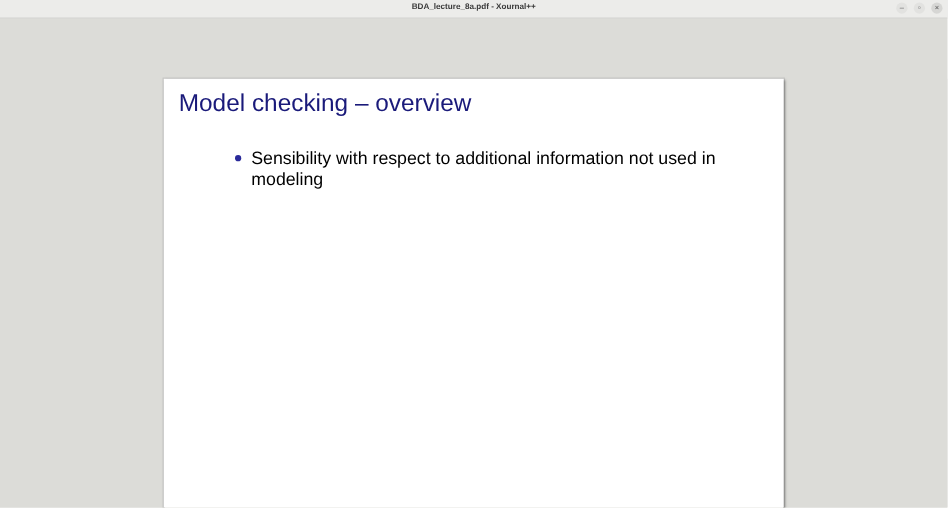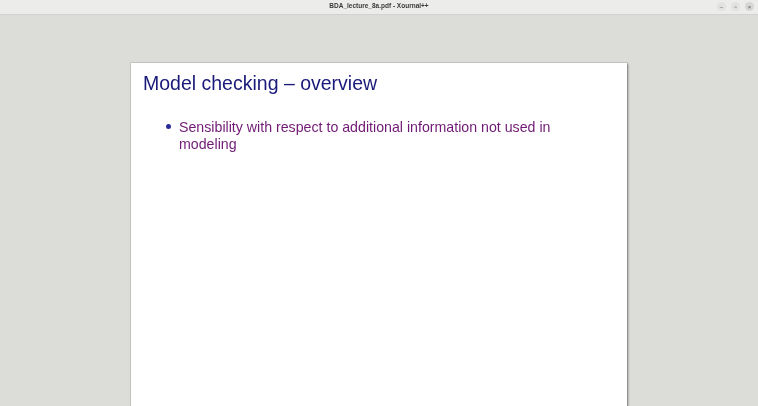--- a/index.html
+++ b/index.html
@@ -29,22 +29,22 @@
   }
   .page2 {
     position:absolute; left:131px; top:380px; width:496px; height:20px;
     background:#ffffff; box-shadow:1px 0 2px #7a7a78, 0 0 0 1px #c8c8c6;
   }
   .slide-title {
     position:absolute; left:12px; top:9px;
     font-size:19.5px; color:#1a1a7a; white-space:nowrap;
   }
   .bullet1 {
-    position:absolute; left:48px; top:56px; width:400px;
-    font-size:14.2px; color:#701a75; line-height:17px;
+    position:absolute; left:70px; top:56px; width:400px;
+    font-size:14.2px; color:#000000; line-height:17px;
   }
   .bullet1 .dot {
     position:absolute; left:-13px; top:5px; width:5px; height:5px; border-radius:50%; background:#2a2a9a;
   }
   .bullet2 {
     position:absolute; left:98px; top:92px; width:380px;
     font-size:12.8px; color:#111; line-height:16px;
   }
   .bullet2 .dot {
     position:absolute; left:-13px; top:5px; width:4px; height:4px; border-radius:50%; background:#3a3aa8;

